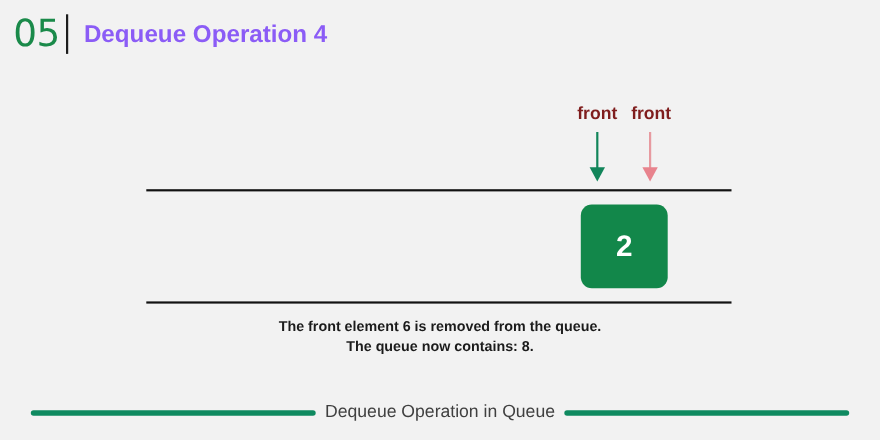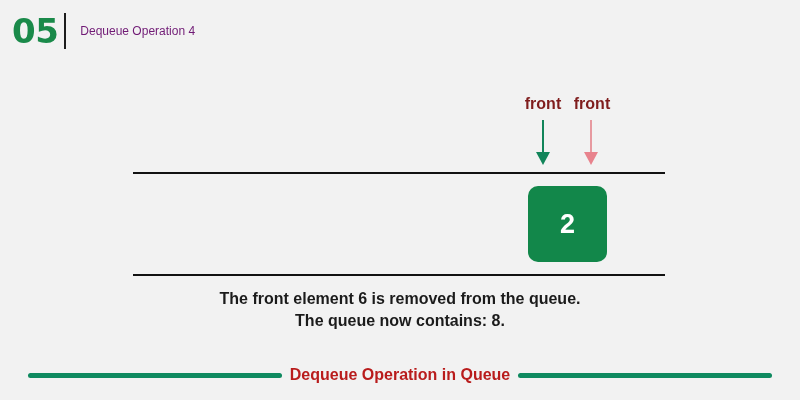--- a/index.html
+++ b/index.html
@@ -20,36 +20,36 @@
     position: absolute;
     left: 12px;
     top: 10px;
     display: flex;
     align-items: center;
     height: 42px;
   }
   #step-number {
     font-family: "DejaVu Sans", sans-serif;
     font-size: 34px;
-    font-weight: bold;
+    font-weight: normal;
     color: #1a8a4a;
     letter-spacing: -0.5px;
     line-height: 1;
   }
   #header-divider {
     width: 2px;
     height: 36px;
     background: #1d1d1d;
     margin-left: 6px;
     margin-right: 14px;
   }
   #header-title {
-    font-size: 12px;
-    font-weight: normal;
-    color: #701a75;
+    font-size: 22px;
+    font-weight: bold;
+    color: #8b5cf6;
     white-space: nowrap;
   }
 
   
   #pointer-labels {
     position: absolute;
     top: 95px;
     left: 518px;
     display: flex;
     align-items: baseline;
@@ -127,21 +127,21 @@
     font-weight: bold;
   }
 
   
   #caption {
     position: absolute;
     left: 0;
     top: 288px;
     width: 800px;
     text-align: center;
-    font-size: 16px;
+    font-size: 13px;
     font-weight: bold;
     color: #1b1b1b;
     line-height: 1.35;
   }
 
   
   #footer {
     position: absolute;
     left: 28px;
     top: 366px;
@@ -151,22 +151,22 @@
     gap: 8px;
   }
   .footer-rule {
     flex: 1;
     height: 5px;
     border-radius: 3px;
     background: #0f8a60;
   }
   #footer-title {
     font-size: 16px;
-    font-weight: bold;
-    color: #b91c1c;
+    font-weight: normal;
+    color: #404040;
     white-space: nowrap;
   }
 </style>
 </head>
 <body>
 
 <div id="header">
   <div id="step-number">05</div>
   <div id="header-divider"></div>
   <div id="header-title">Dequeue Operation 4</div>

